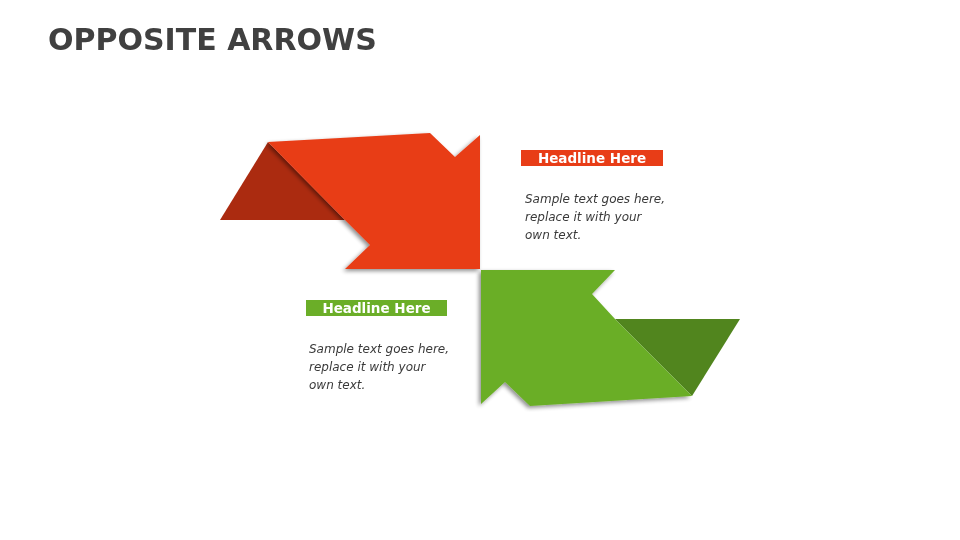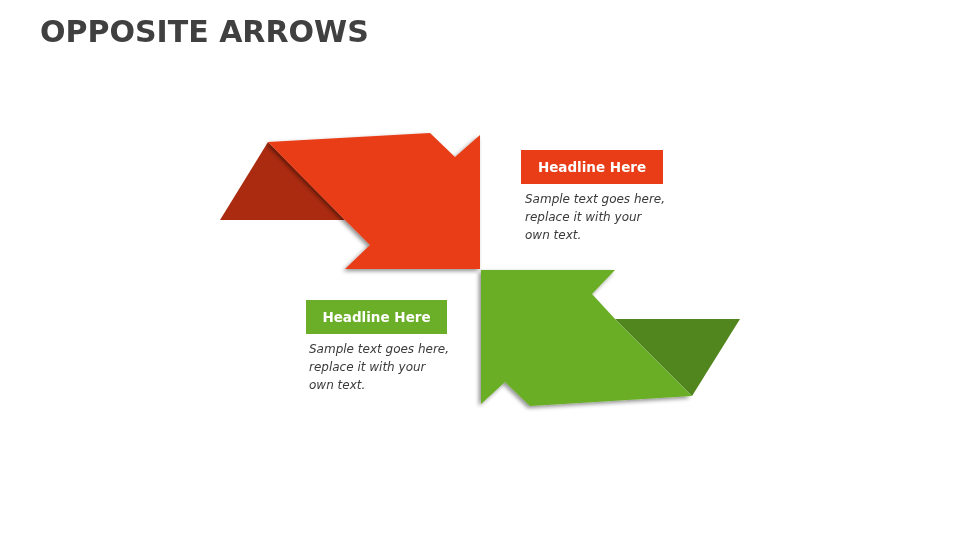--- a/index.html
+++ b/index.html
@@ -1,19 +1,19 @@
 <!DOCTYPE html>
 <html><head>
 <meta charset="utf-8">
 <style>
   html, body { margin: 0; padding: 0; }
   body { width: 960px; height: 540px; background: #ffffff; position: relative; overflow: hidden; font-family: "DejaVu Sans", "Liberation Sans", sans-serif; }
-  .title { position: absolute; left: 40px; top: 14px; font-size: 30px; font-weight: bold; color: #404040; letter-spacing: 0px; margin: 0; }
+  .title { position: absolute; left: 40px; top: 14px; font-size: 30px; font-weight: bold; color: #404040; letter-spacing: 0px; margin: 8px; }
   svg.arrows { position: absolute; left: 0; top: 0; }
-  .headline { position: absolute; height: 34px; display: flex; align-items: center; justify-content: center; color: #ffffff; font-weight: bold; font-size: 13.5px; }
+  .headline { position: absolute; height: 16px; display: flex; align-items: center; justify-content: center; color: #ffffff; font-weight: bold; font-size: 13.5px; }
   .body-text { position: absolute; font-size: 12px; line-height: 18px; color: #3a3a3a; width: 150px; font-style: italic; }
 </style>
 </head>
 <body>
 
 <h1 class="title">OPPOSITE ARROWS</h1>
 
 <svg class="arrows" width="960" height="540" viewBox="0 0 960 540">
   <defs>
     <filter id="sh" x="-10%" y="-10%" width="120%" height="120%">

